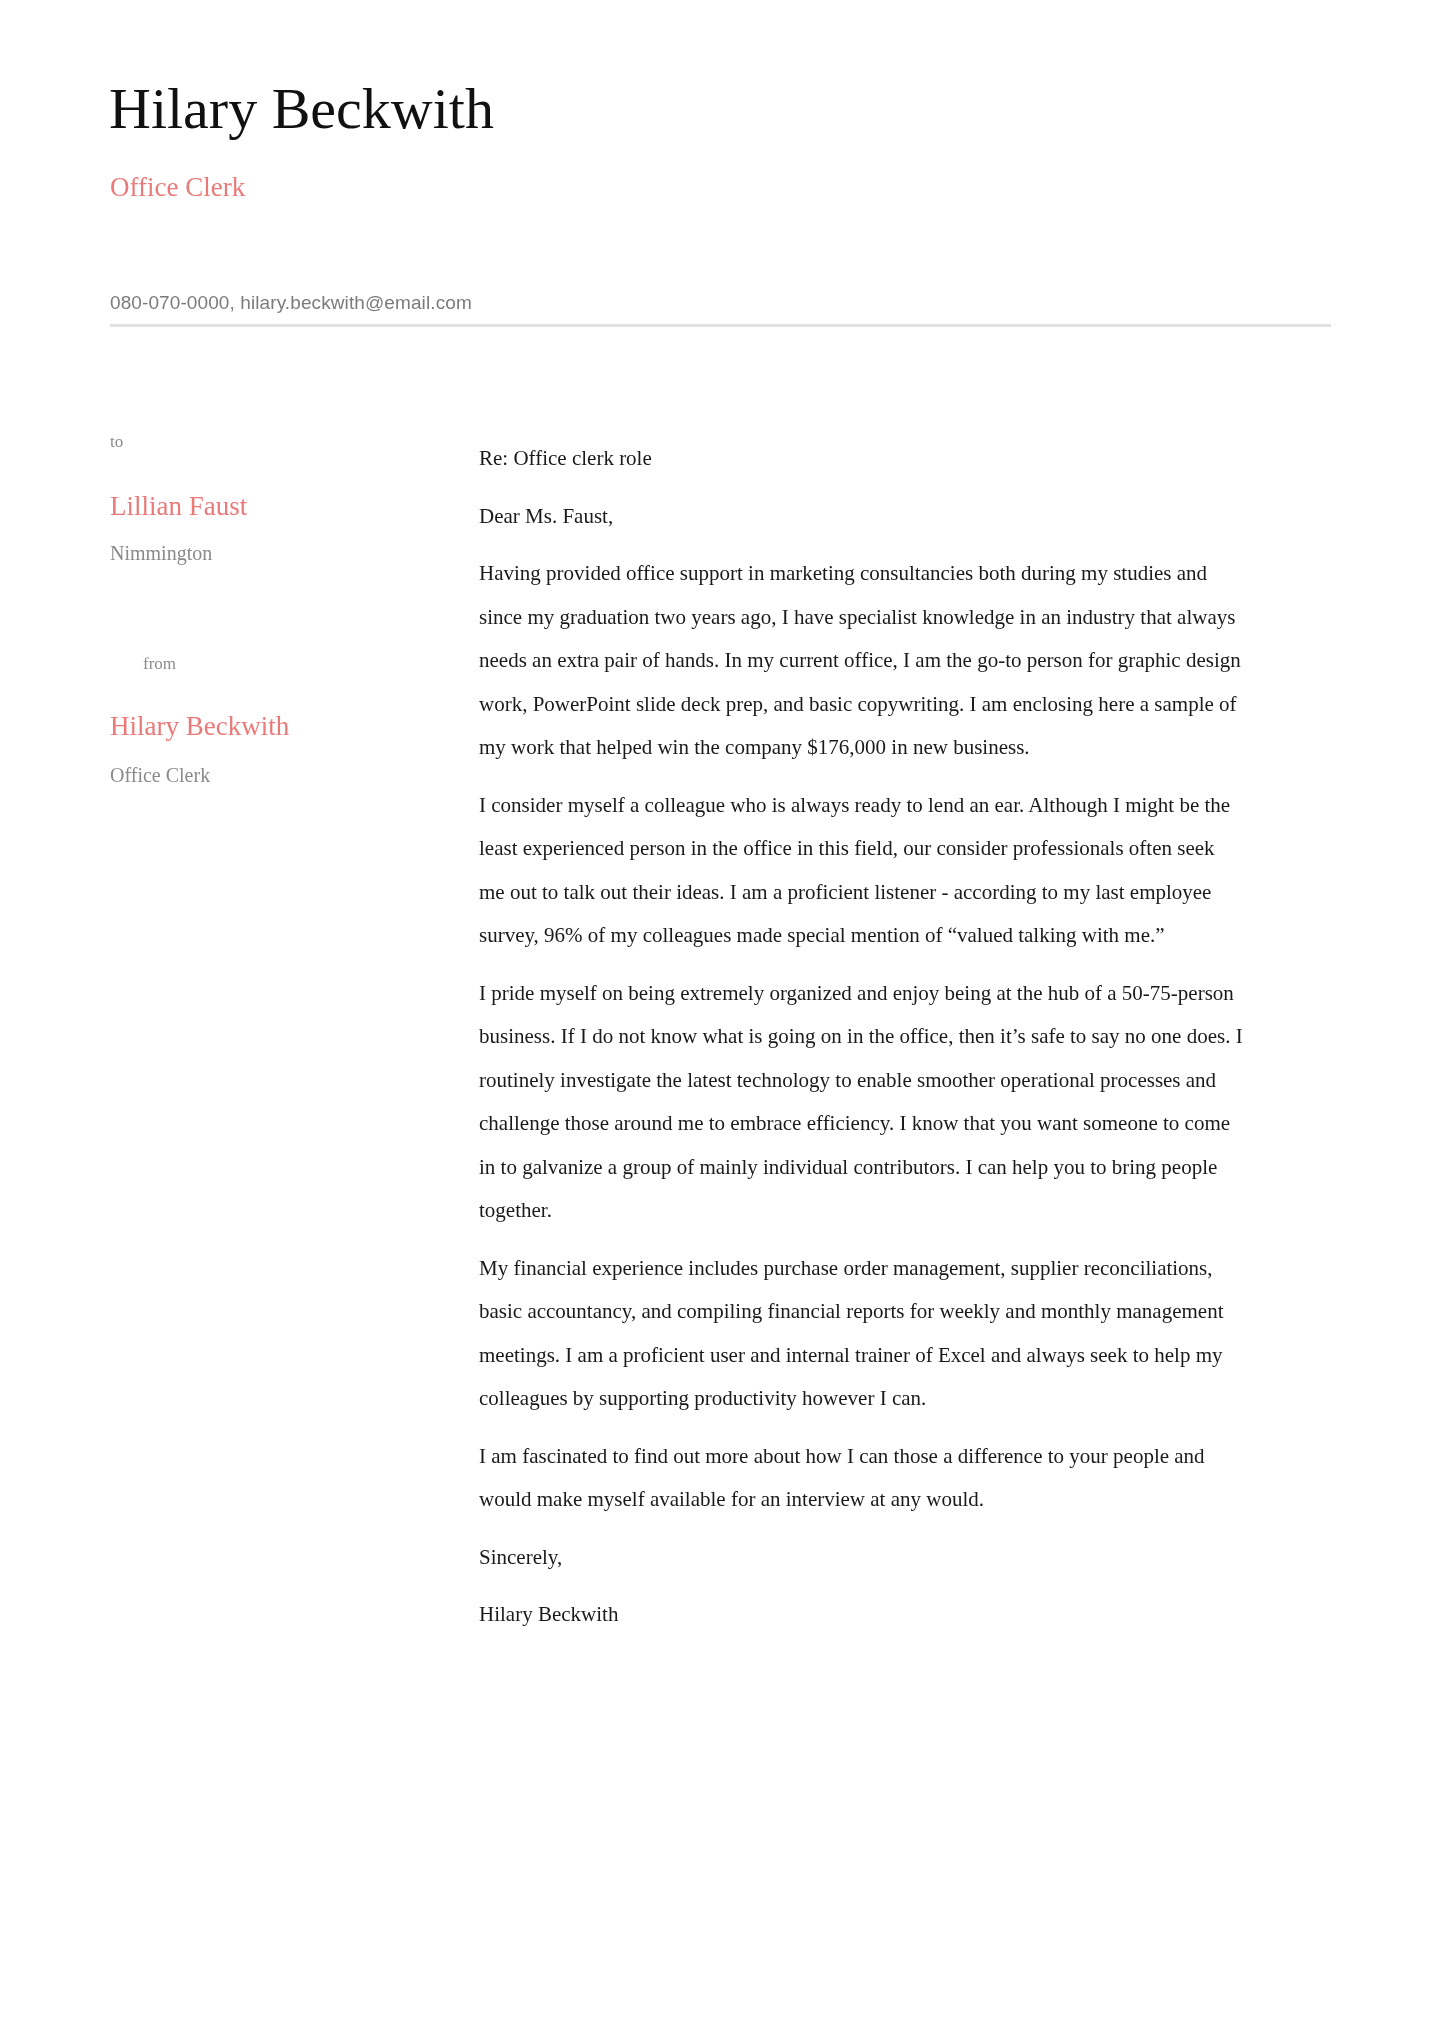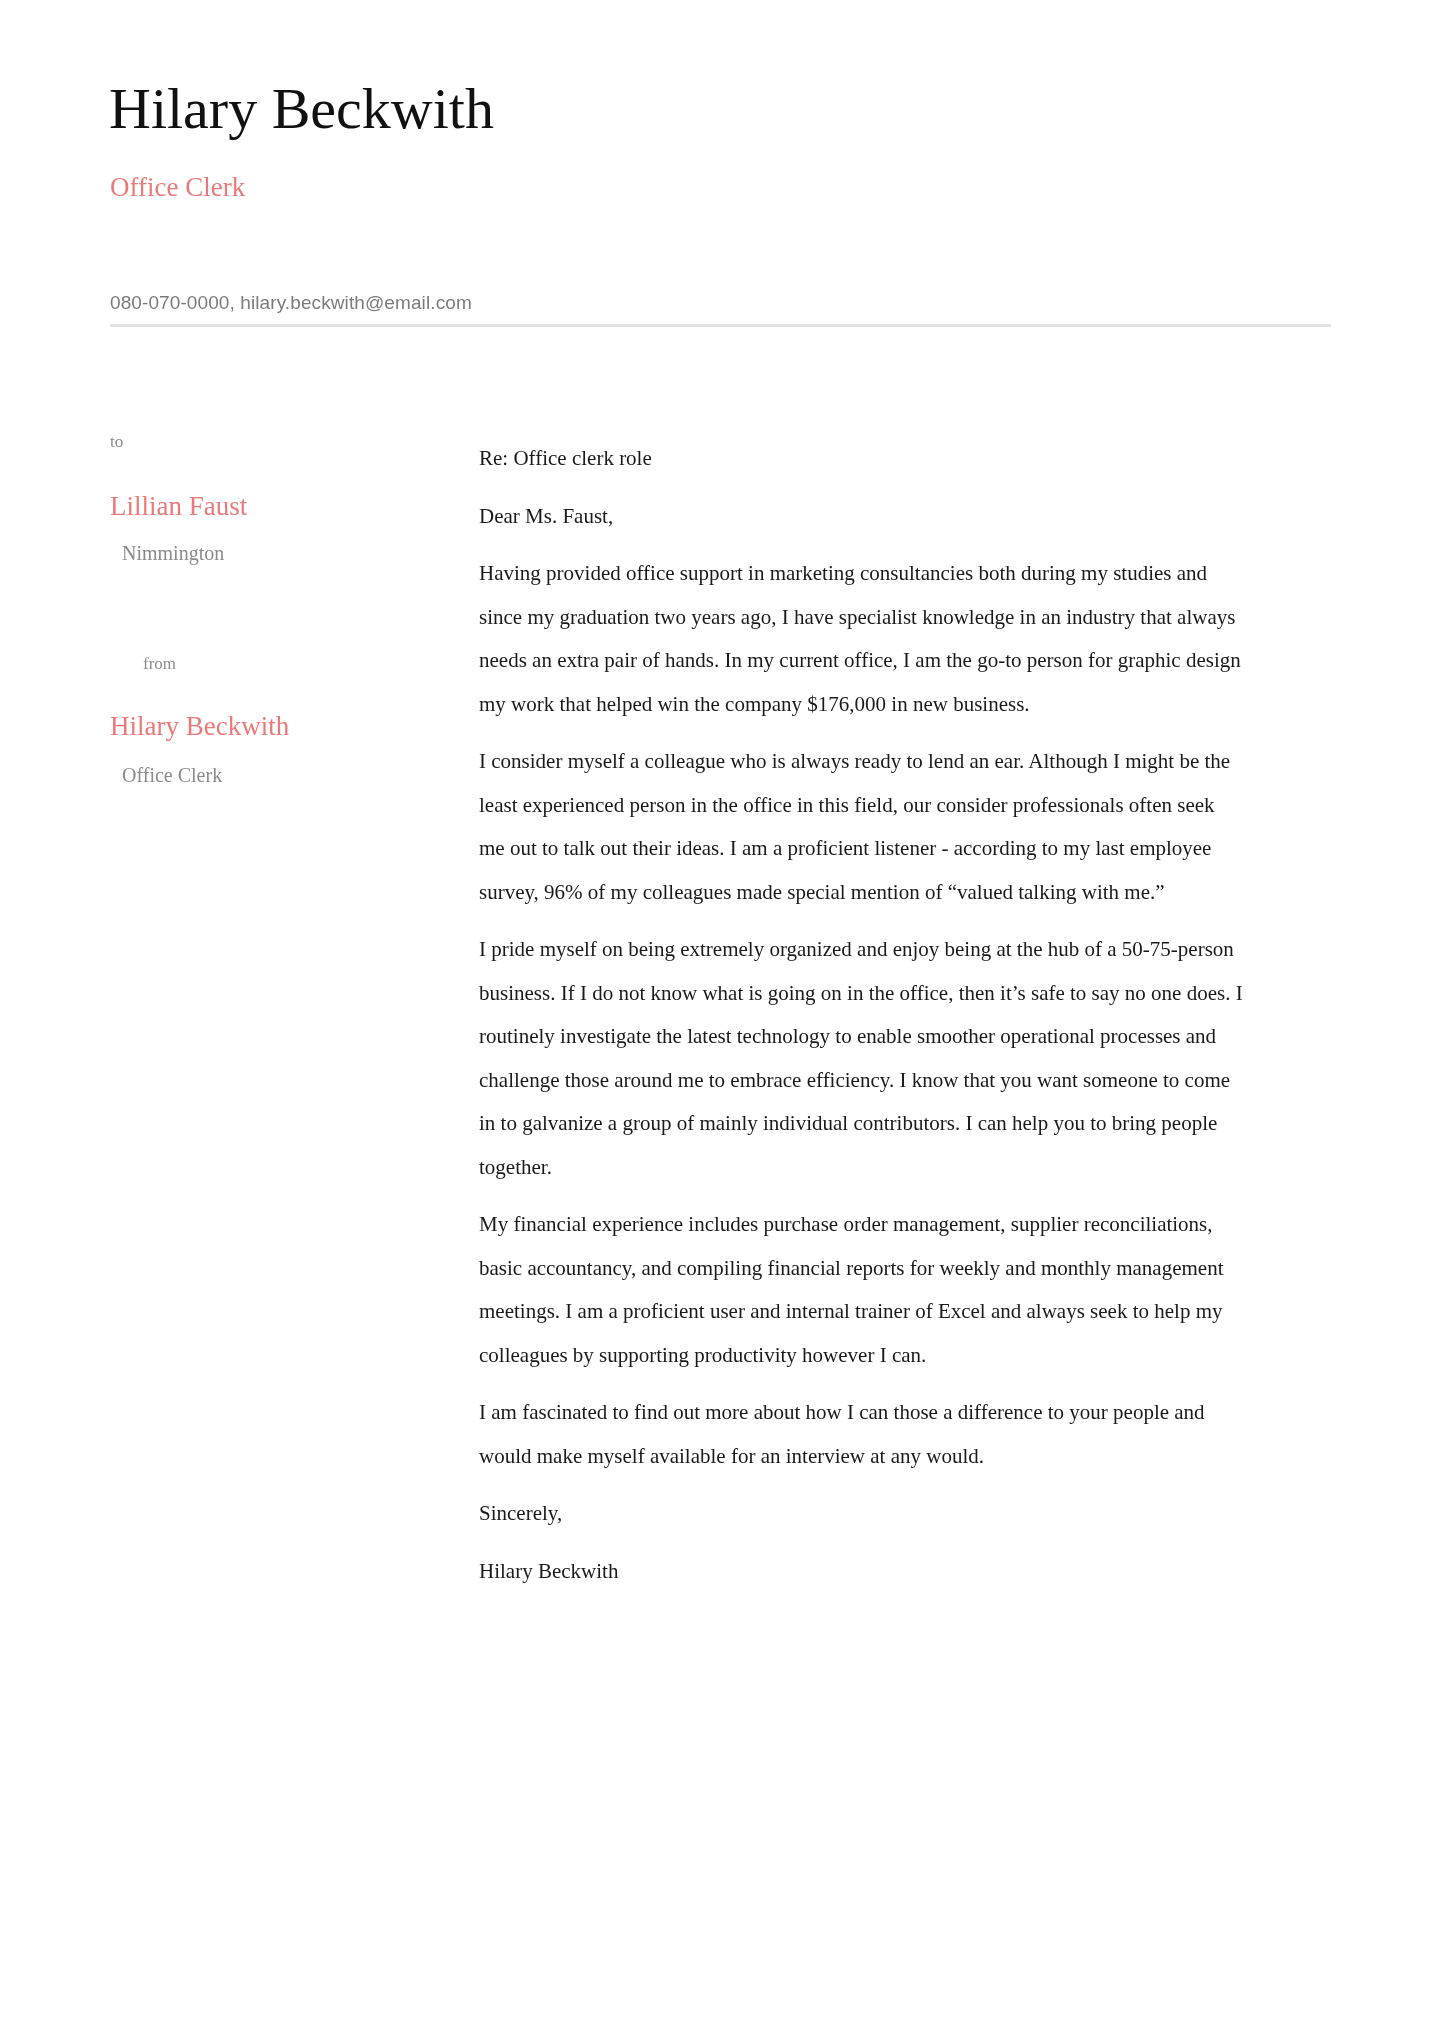--- a/index.html
+++ b/index.html
@@ -8,21 +8,21 @@
   .serif { font-family: "Liberation Serif", "DejaVu Serif", serif; }
   .sans { font-family: "Liberation Sans", "DejaVu Sans", sans-serif; }
 
   .name { left: 109px; top: 76px; font-size: 58px; line-height: 66px; color: #111111; white-space: nowrap; }
   .title { left: 110px; top: 171px; font-size: 27px; line-height: 32px; color: #ea7a7a; white-space: nowrap; }
   .contact { left: 110px; top: 291px; font-size: 19px; line-height: 24px; color: #7b7b7b; white-space: nowrap; letter-spacing: 0.1px; }
   .divider { left: 110px; top: 324px; width: 1221px; height: 3px; background: #e2e2e2; }
 
   .side-label { left: 110px; font-size: 17px; line-height: 24px; color: #8c8c8c; }
   .side-name { left: 110px; font-size: 27px; line-height: 32px; color: #ea7a7a; white-space: nowrap; }
-  .side-sub { left: 110px; font-size: 20px; line-height: 28px; color: #8a8a8a; white-space: nowrap; margin-left: 12px; }
+  .side-sub { left: 110px; font-size: 20px; line-height: 28px; color: #8a8a8a; white-space: nowrap; }
 
   .letter { left: 479px; top: 437px; width: 860px; font-size: 21px; line-height: 43.5px; color: #1a1a1a; }
   .letter p { margin: 0 0 14px 0; }
   .letter .ln { display: block; white-space: nowrap; }
 </style>
 </head>
 <body>
 
 <div class="abs serif name">Hilary Beckwith</div>
 <div class="abs serif title">Office Clerk</div>
@@ -38,20 +38,21 @@
 <div class="abs serif side-sub" style="top:761px;">Office Clerk</div>
 
 <div class="abs serif letter">
   <p>Re: Office clerk role</p>
   <p>Dear Ms. Faust,</p>
 
   <p>
     <span class="ln">Having provided office support in marketing consultancies both during my studies and</span>
     <span class="ln">since my graduation two years ago, I have specialist knowledge in an industry that always</span>
     <span class="ln">needs an extra pair of hands. In my current office, I am the go-to person for graphic design</span>
+    <span class="ln">work, PowerPoint slide deck prep, and basic copywriting. I am enclosing here a sample of</span>
     <span class="ln">my work that helped win the company $176,000 in new business.</span>
   </p>
 
   <p>
     <span class="ln">I consider myself a colleague who is always ready to lend an ear. Although I might be the</span>
     <span class="ln">least experienced person in the office in this field, our consider professionals often seek</span>
     <span class="ln">me out to talk out their ideas. I am a proficient listener - according to my last employee</span>
     <span class="ln">survey, 96% of my colleagues made special mention of “valued talking with me.”</span>
   </p>
 

